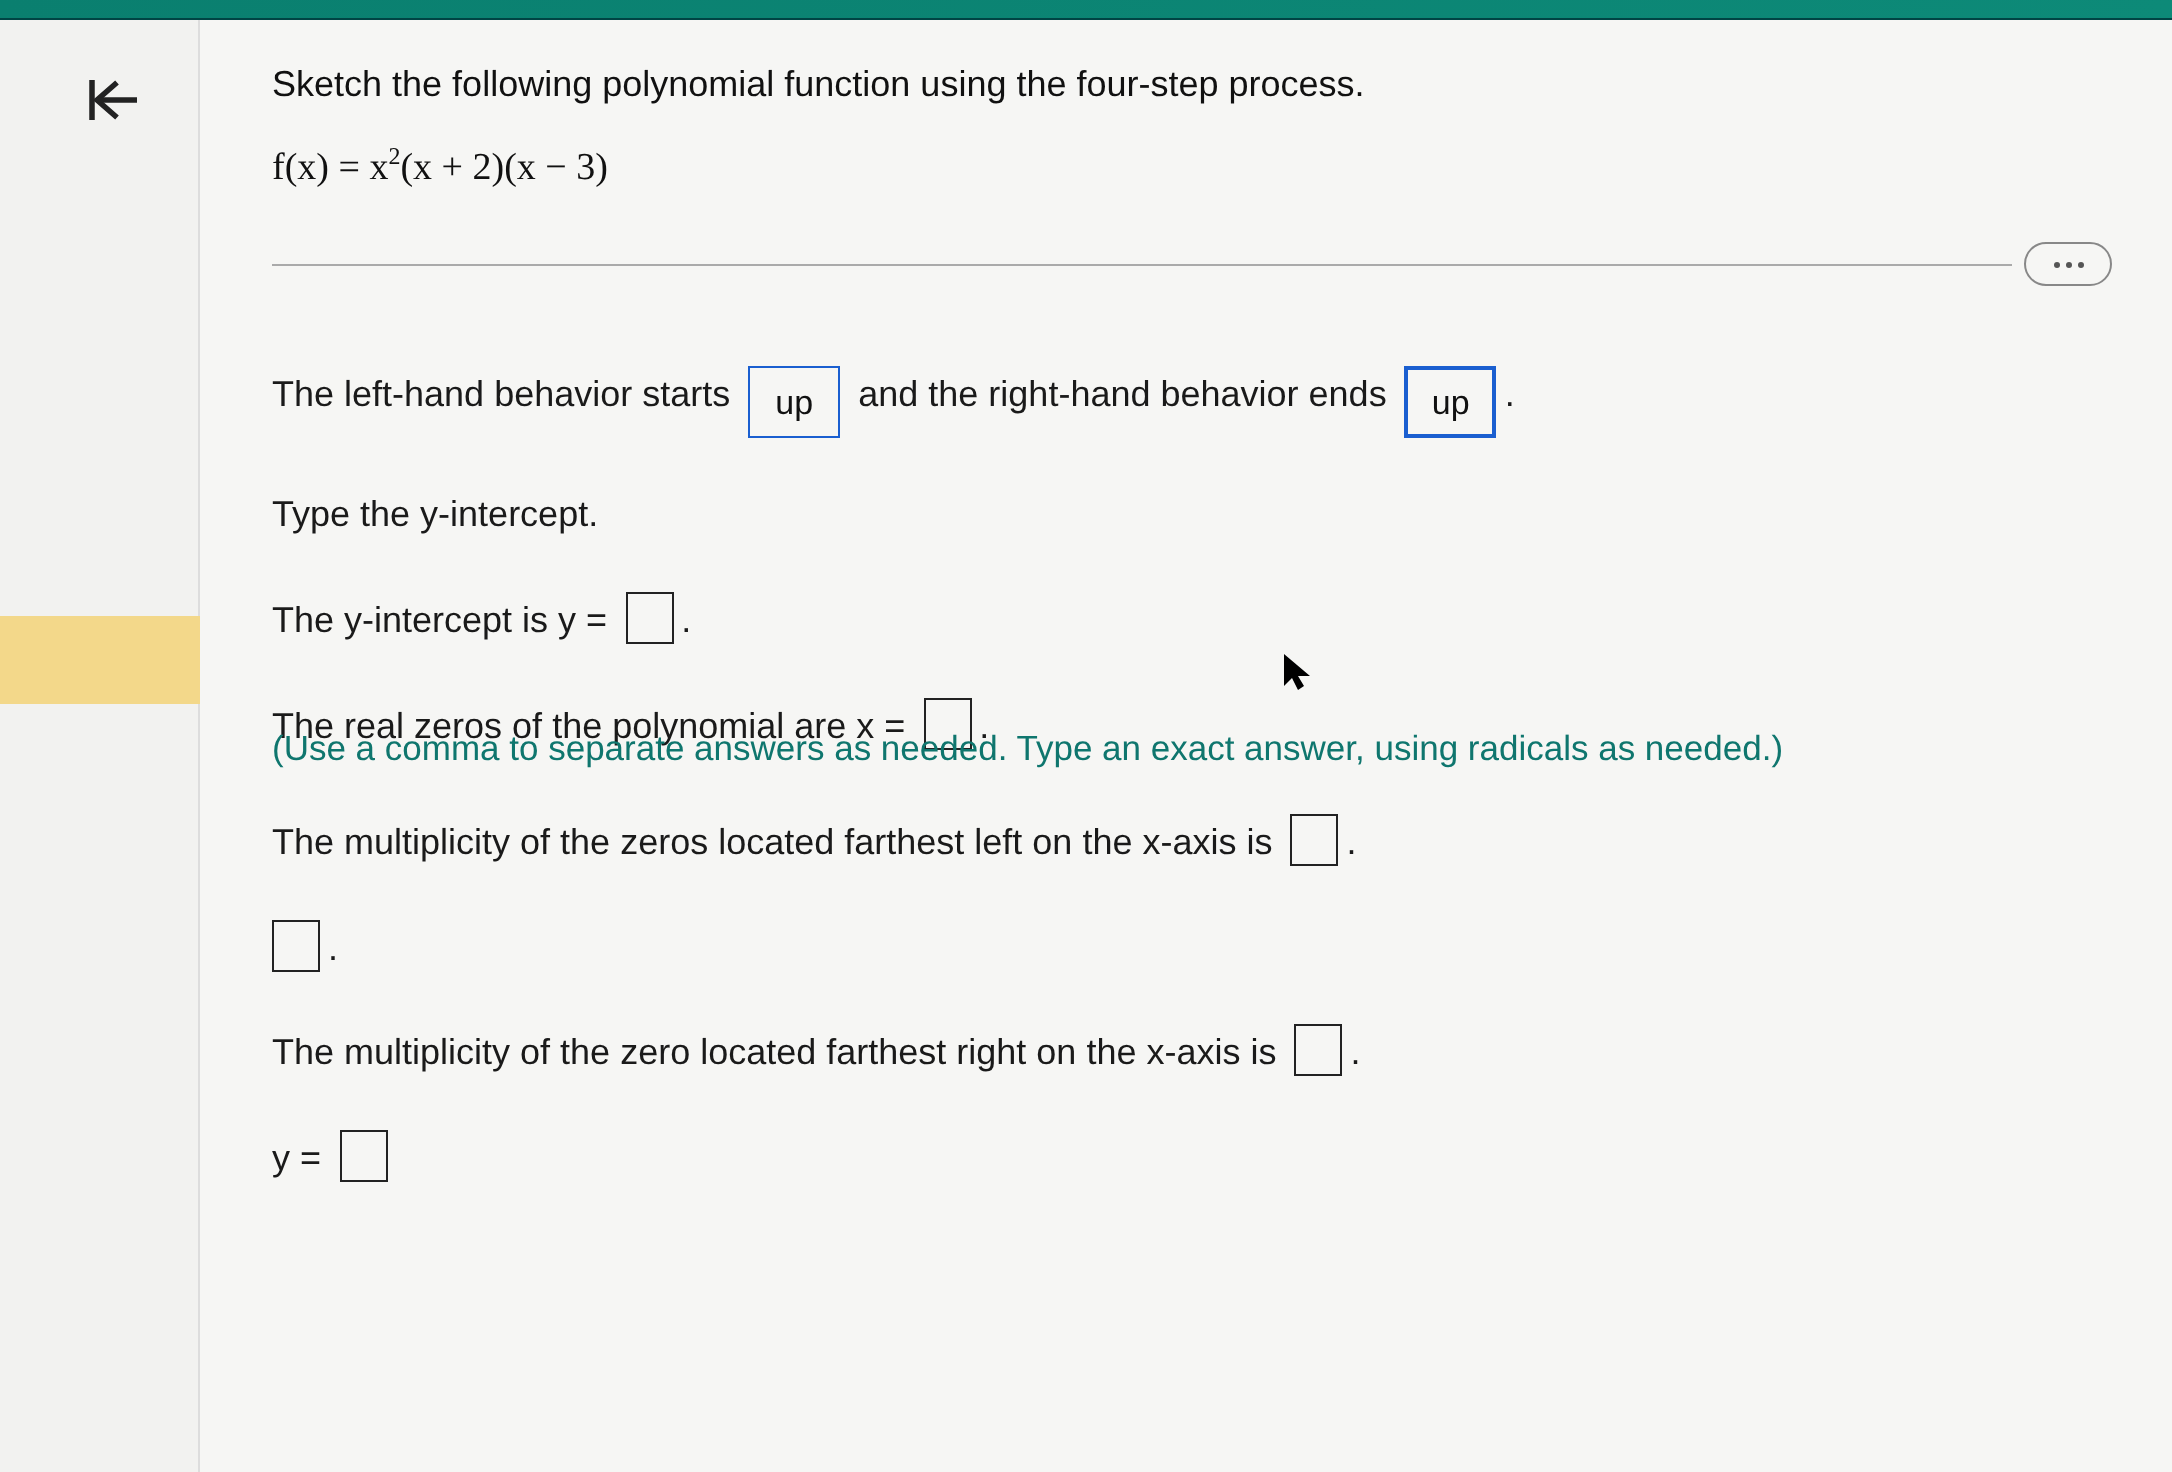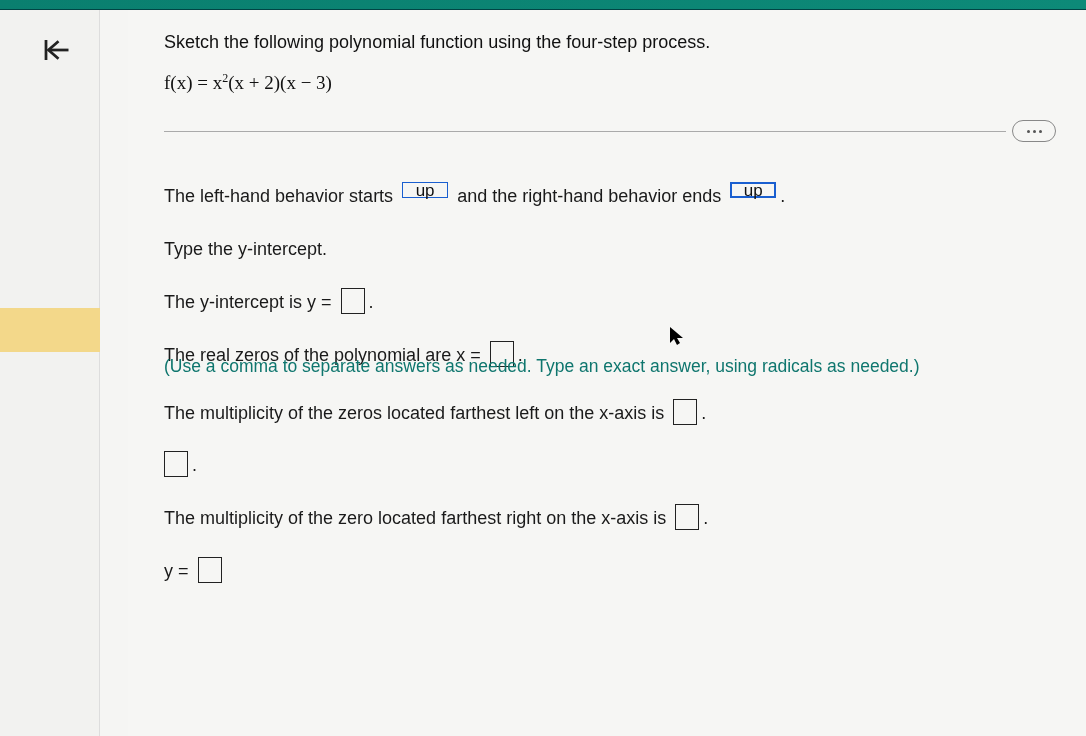--- a/index.html
+++ b/index.html
@@ -12,21 +12,20 @@
     position: relative;
   }
   .top-bar {
     height: 10px;
     background: linear-gradient(90deg, #0a7f6f, #0d8a78);
     border-bottom: 1px solid #044;
   }
   .main {
     display: flex;
     height: calc(100% - 10px);
-    gap: 28px;
   }
   .left-col {
     width: 100px;
     flex-shrink: 0;
     position: relative;
     background: #f2f2f0;
     border-right: 1px solid #ddd;
   }
   .back-btn {
     position: absolute;
@@ -102,21 +101,21 @@
     flex-wrap: wrap;
     align-items: flex-start;
     gap: 4px;
   }
   .line span { white-space: pre; }
   .slot, .slot-sm {
     display: inline-flex;
     align-items: center;
     justify-content: center;
     border: 1.6px solid #222;
-    height: 16px;
+    height: 36px;
     min-width: 26px;
     padding: 0 6px;
     font-size: 17px;
     background: #f6f6f4;
     vertical-align: middle;
   }
   .slot-sm { min-width: 24px; height: 26px; }
   .slot.blue { border-color: #1a5fd0; color: #111; min-width: 46px; }
   .slot.blue.active { border-width: 2px; }
   .hint {

